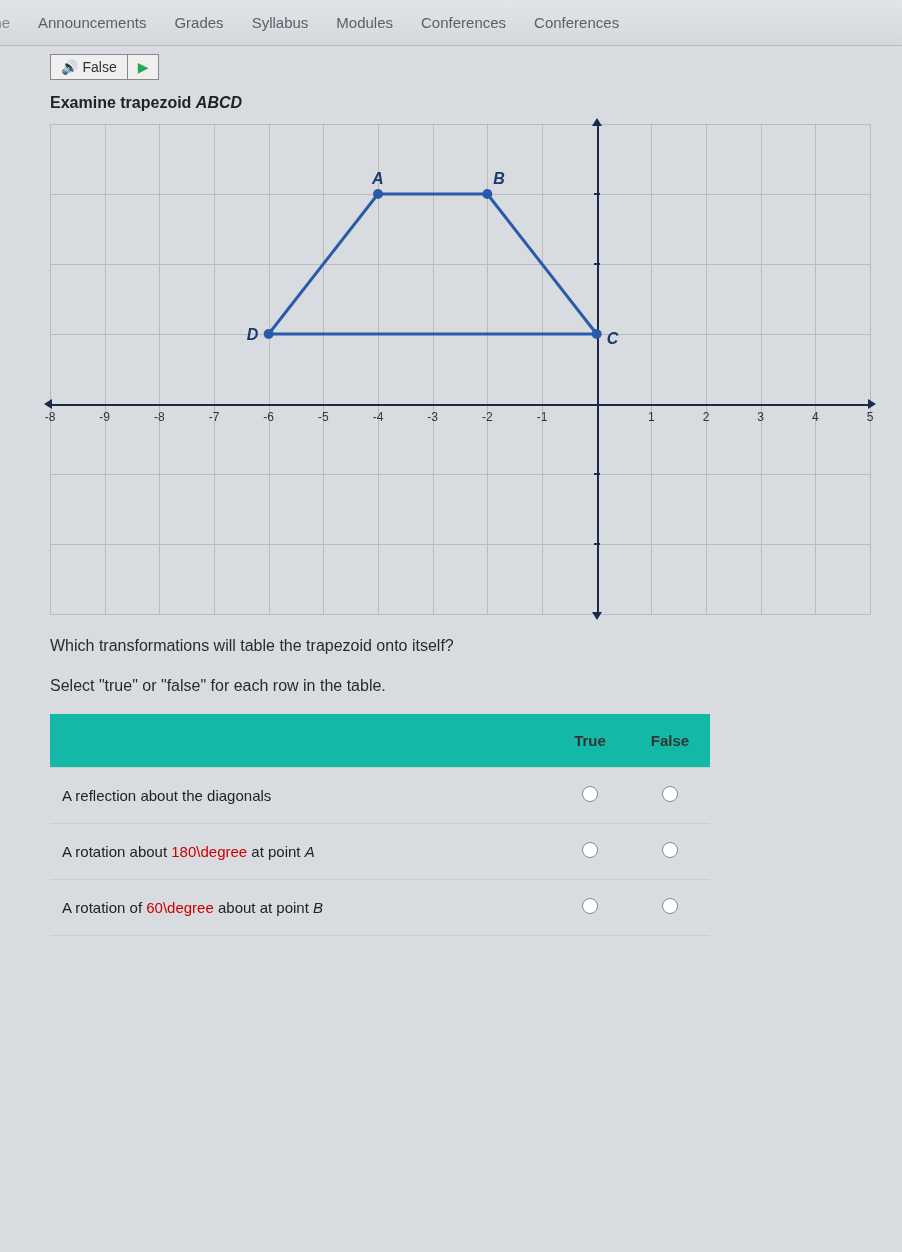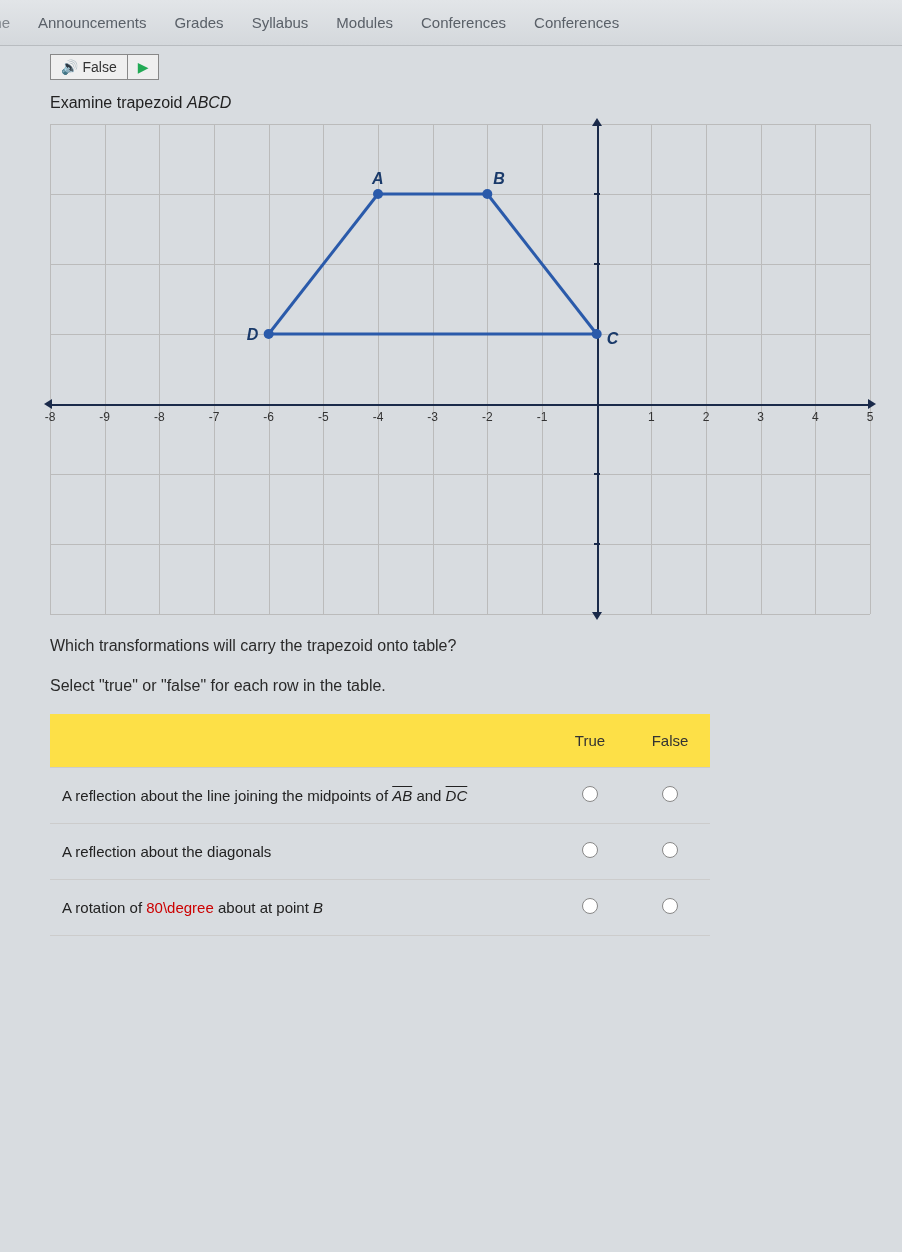--- a/index.html
+++ b/index.html
@@ -3,35 +3,35 @@
 <meta charset="utf-8">
 <style>
 *{box-sizing:border-box;margin:0;padding:0}
 body{font-family:Arial,sans-serif;background:#d8dce0;width:902px;color:#222}
 .nav{display:flex;gap:28px;padding:14px 0 14px 0;font-size:15px;color:#5a6068;background:linear-gradient(#e2e5e8,#d4d8dc);border-bottom:1px solid #b8bcc0}
 .nav span{cursor:pointer}
 .content{padding:0 20px 40px 50px}
 .listen{display:inline-flex;align-items:center;border:1px solid #888;background:#efefef;margin-top:8px;margin-bottom:14px}
 .listen-btn{display:flex;align-items:center;gap:4px;padding:4px 10px;border-right:1px solid #888;font-size:14px;color:#333;cursor:pointer}
 .play-btn{padding:4px 10px;cursor:pointer;color:#2a5;font-size:14px}
-.heading{font-size:16px;font-weight:normal;color:#222;margin-bottom:12px}
+.heading{font-size:16px;font-weight:bold;color:#222;margin-bottom:12px}
 .graph{position:relative;width:820px;height:490px;margin-bottom:20px}
 .grid-line{position:absolute;background:#bbb}
 .grid-line.h{height:1px;left:0;right:0}
 .grid-line.v{width:1px;top:0;bottom:0}
 .axis{position:absolute;background:#1a2a4a}
 .axis.hx{height:2px;left:0;right:0}
 .axis.vy{width:2px;top:0;bottom:0}
 .arrow{position:absolute;width:0;height:0}
 .tick-label{position:absolute;font-size:12px;color:#333;transform:translate(-50%,0)}
 .point-label{position:absolute;font-size:16px;font-weight:bold;font-style:italic;color:#1a3a6a}
 .q{font-size:16px;margin:16px 0;color:#2a2a2a;line-height:1.5}
 table{border-collapse:collapse;width:660px;margin-top:10px}
 th,td{padding:18px 12px;text-align:left;border-bottom:1px solid #ccc;font-size:15px}
-th{background:#fde047;font-weight:normal;color:#333}
+th{background:#14b8a6;font-weight:bold;color:#333}
 th:nth-child(2),th:nth-child(3),td:nth-child(2),td:nth-child(3){text-align:center;width:80px}
 .radio{display:inline-block;width:16px;height:16px;border:1px solid #888;border-radius:50%;background:#fff;cursor:pointer}
 .overline{text-decoration:overline;font-style:italic}
 .red{color:#c00}
 svg.trap{position:absolute;top:0;left:0;width:100%;height:100%;pointer-events:none}
 </style>
 </head>
 <body>
 
 <div class="nav">
@@ -120,43 +120,43 @@
         <circle cx="437.3333333333333" cy="70" r="5" fill="#2a5aaa"></circle>
         <circle cx="218.66666666666666" cy="210" r="5" fill="#2a5aaa"></circle>
         <circle cx="546.6666666666666" cy="210" r="5" fill="#2a5aaa"></circle>
       </svg>
       <div class="point-label" style="left: 322px; top: 46px;">A</div>
       <div class="point-label" style="left: 443.333px; top: 46px;">B</div>
       <div class="point-label" style="left: 196.667px; top: 202px;">D</div>
       <div class="point-label" style="left: 556.667px; top: 206px;">C</div>
     </div>
 
-  <div class="q">Which transformations will carry the trapezoid onto table?</div>
+  <div class="q">Which transformations will table the trapezoid onto itself?</div>
   <div class="q">Select "true" or "false" for each row in the table.</div>
 
   <table>
     <thead>
       <tr>
         <th></th>
         <th>True</th>
         <th>False</th>
       </tr>
     </thead>
     <tbody id="tbody">
         <tr>
-          <td>A reflection about the line joining the midpoints of <span class="overline">AB</span> and <span class="overline">DC</span></td>
-          <td><span class="radio"></span></td>
-          <td><span class="radio"></span></td>
-        </tr>
-        <tr>
           <td>A reflection about the diagonals</td>
           <td><span class="radio"></span></td>
           <td><span class="radio"></span></td>
         </tr>
         <tr>
-          <td>A rotation of <span class="red">80\degree</span> about at point <i>B</i></td>
+          <td>A rotation about <span class="red">180\degree</span> at point <i>A</i></td>
+          <td><span class="radio"></span></td>
+          <td><span class="radio"></span></td>
+        </tr>
+        <tr>
+          <td>A rotation of <span class="red">60\degree</span> about at point <i>B</i></td>
           <td><span class="radio"></span></td>
           <td><span class="radio"></span></td>
         </tr>
       </tbody>
   </table>
 
 </div>
 
 </body></html>

